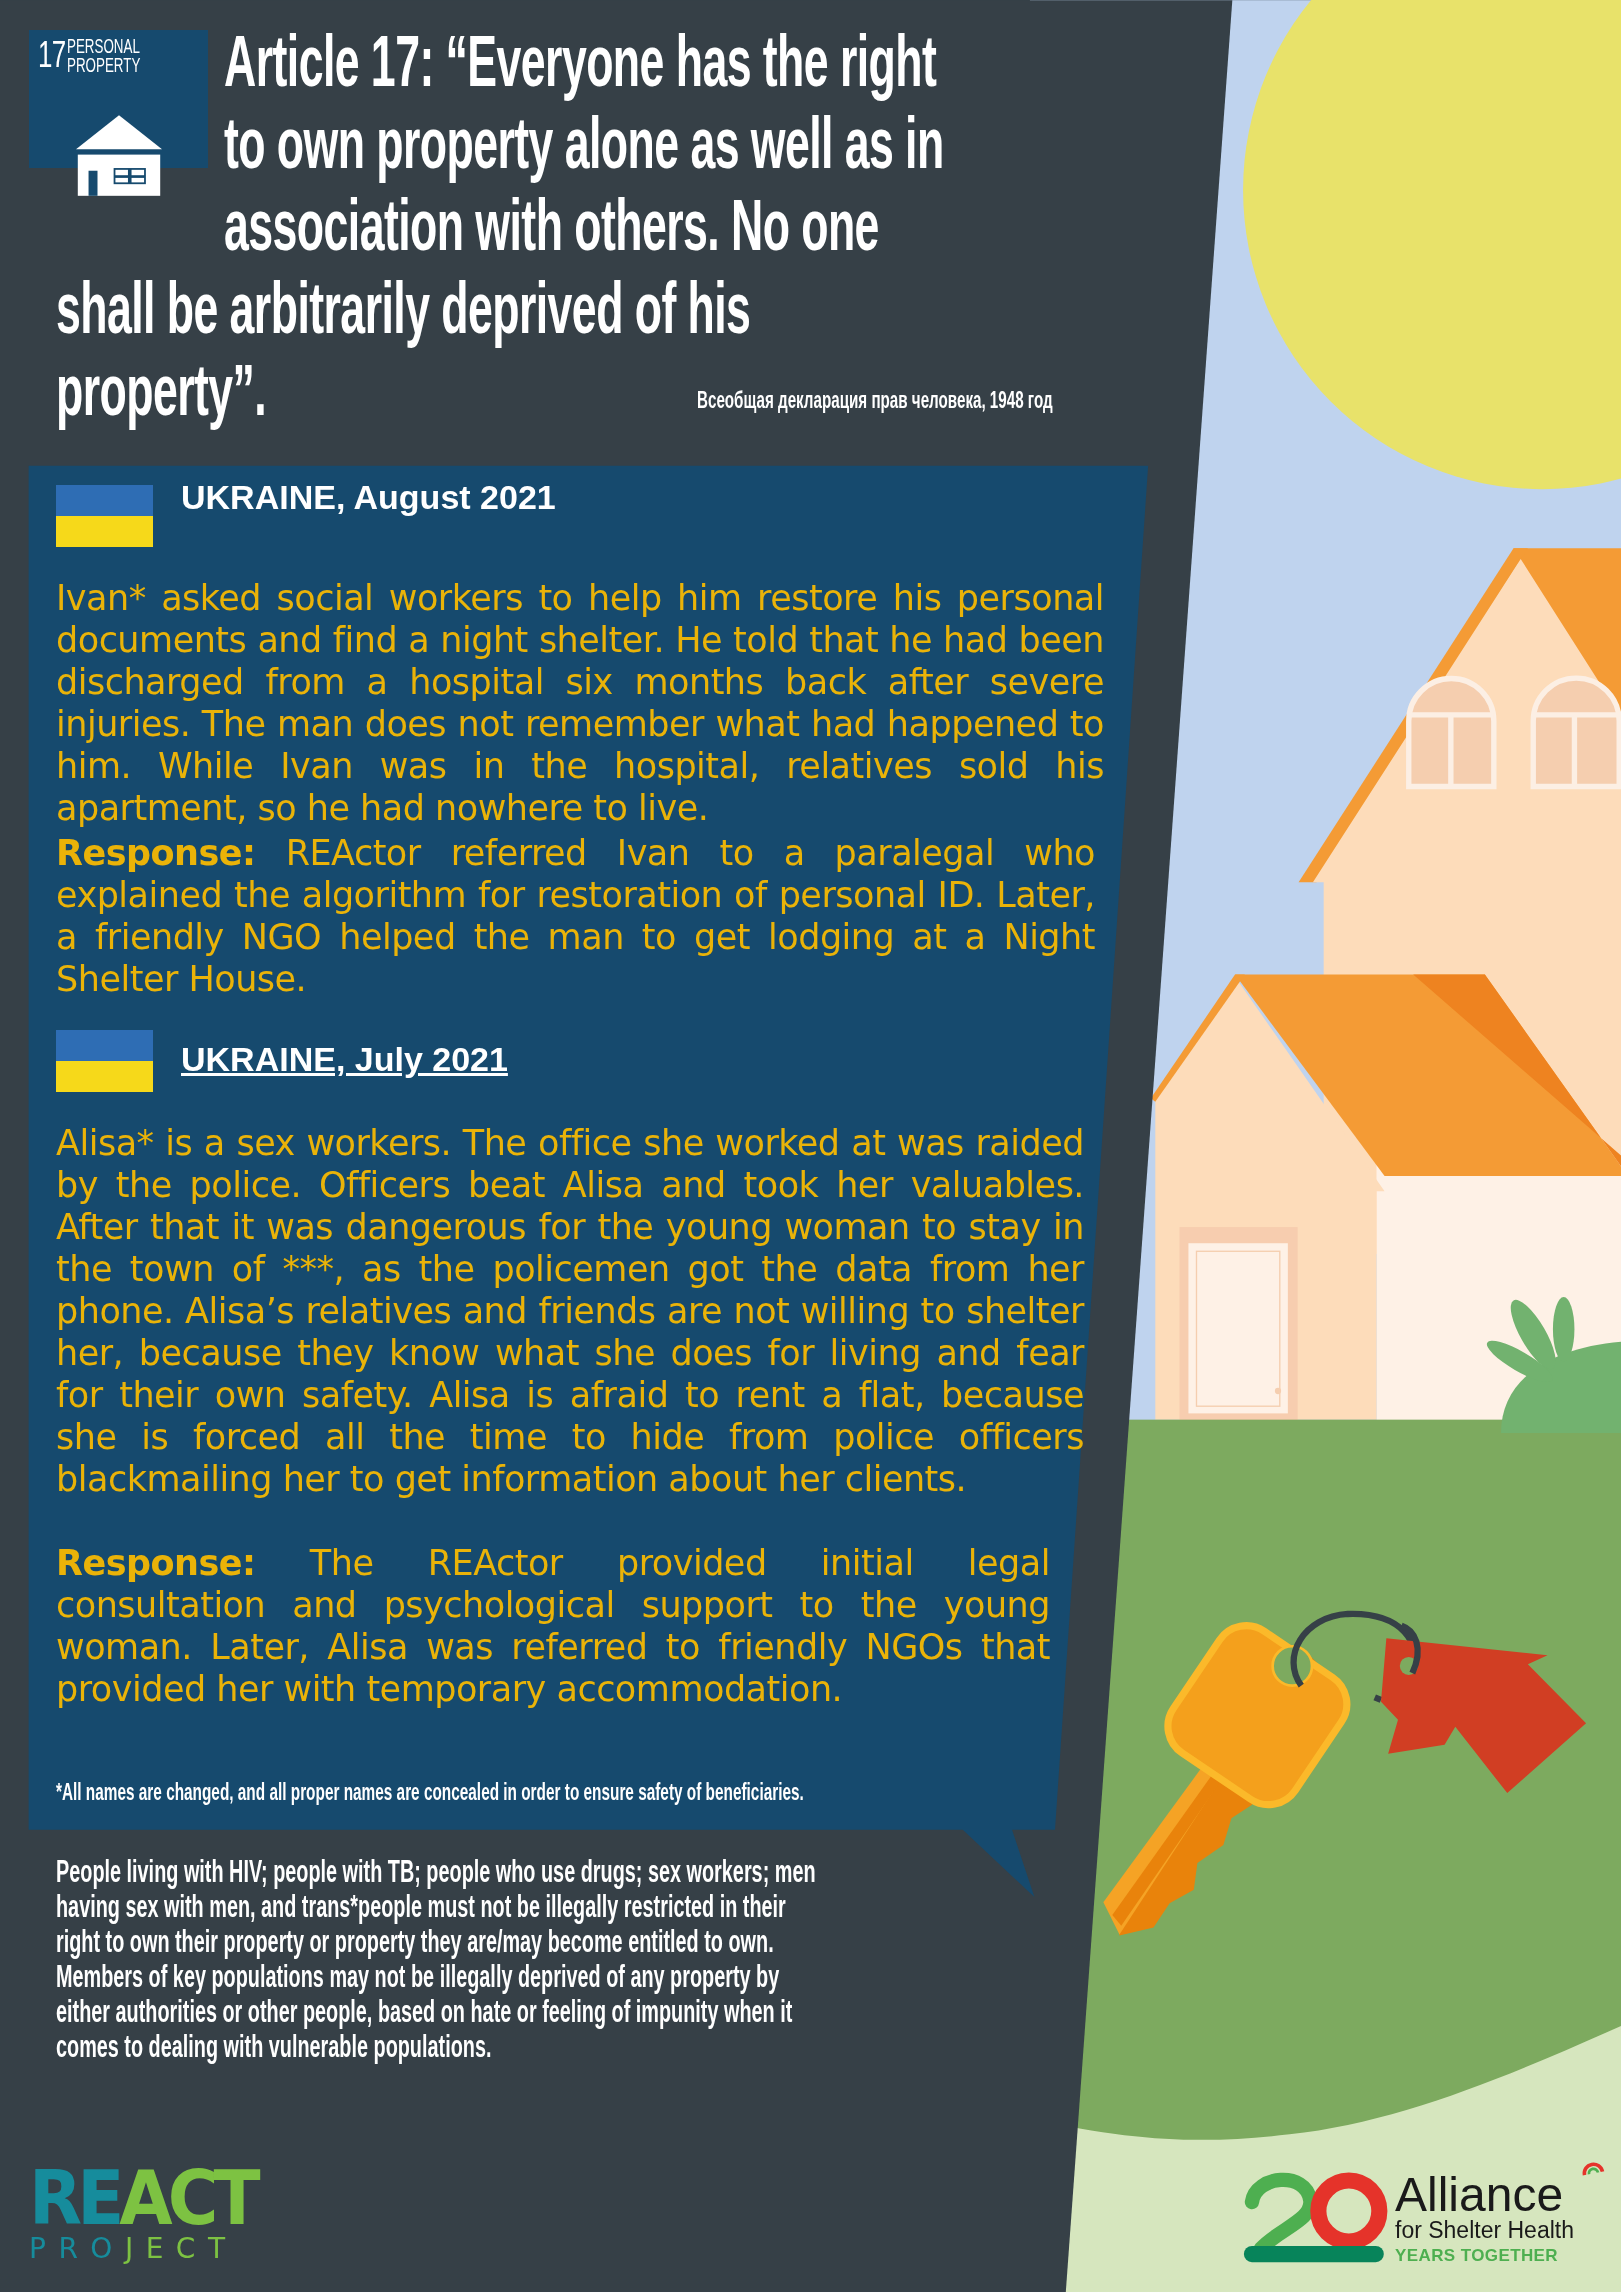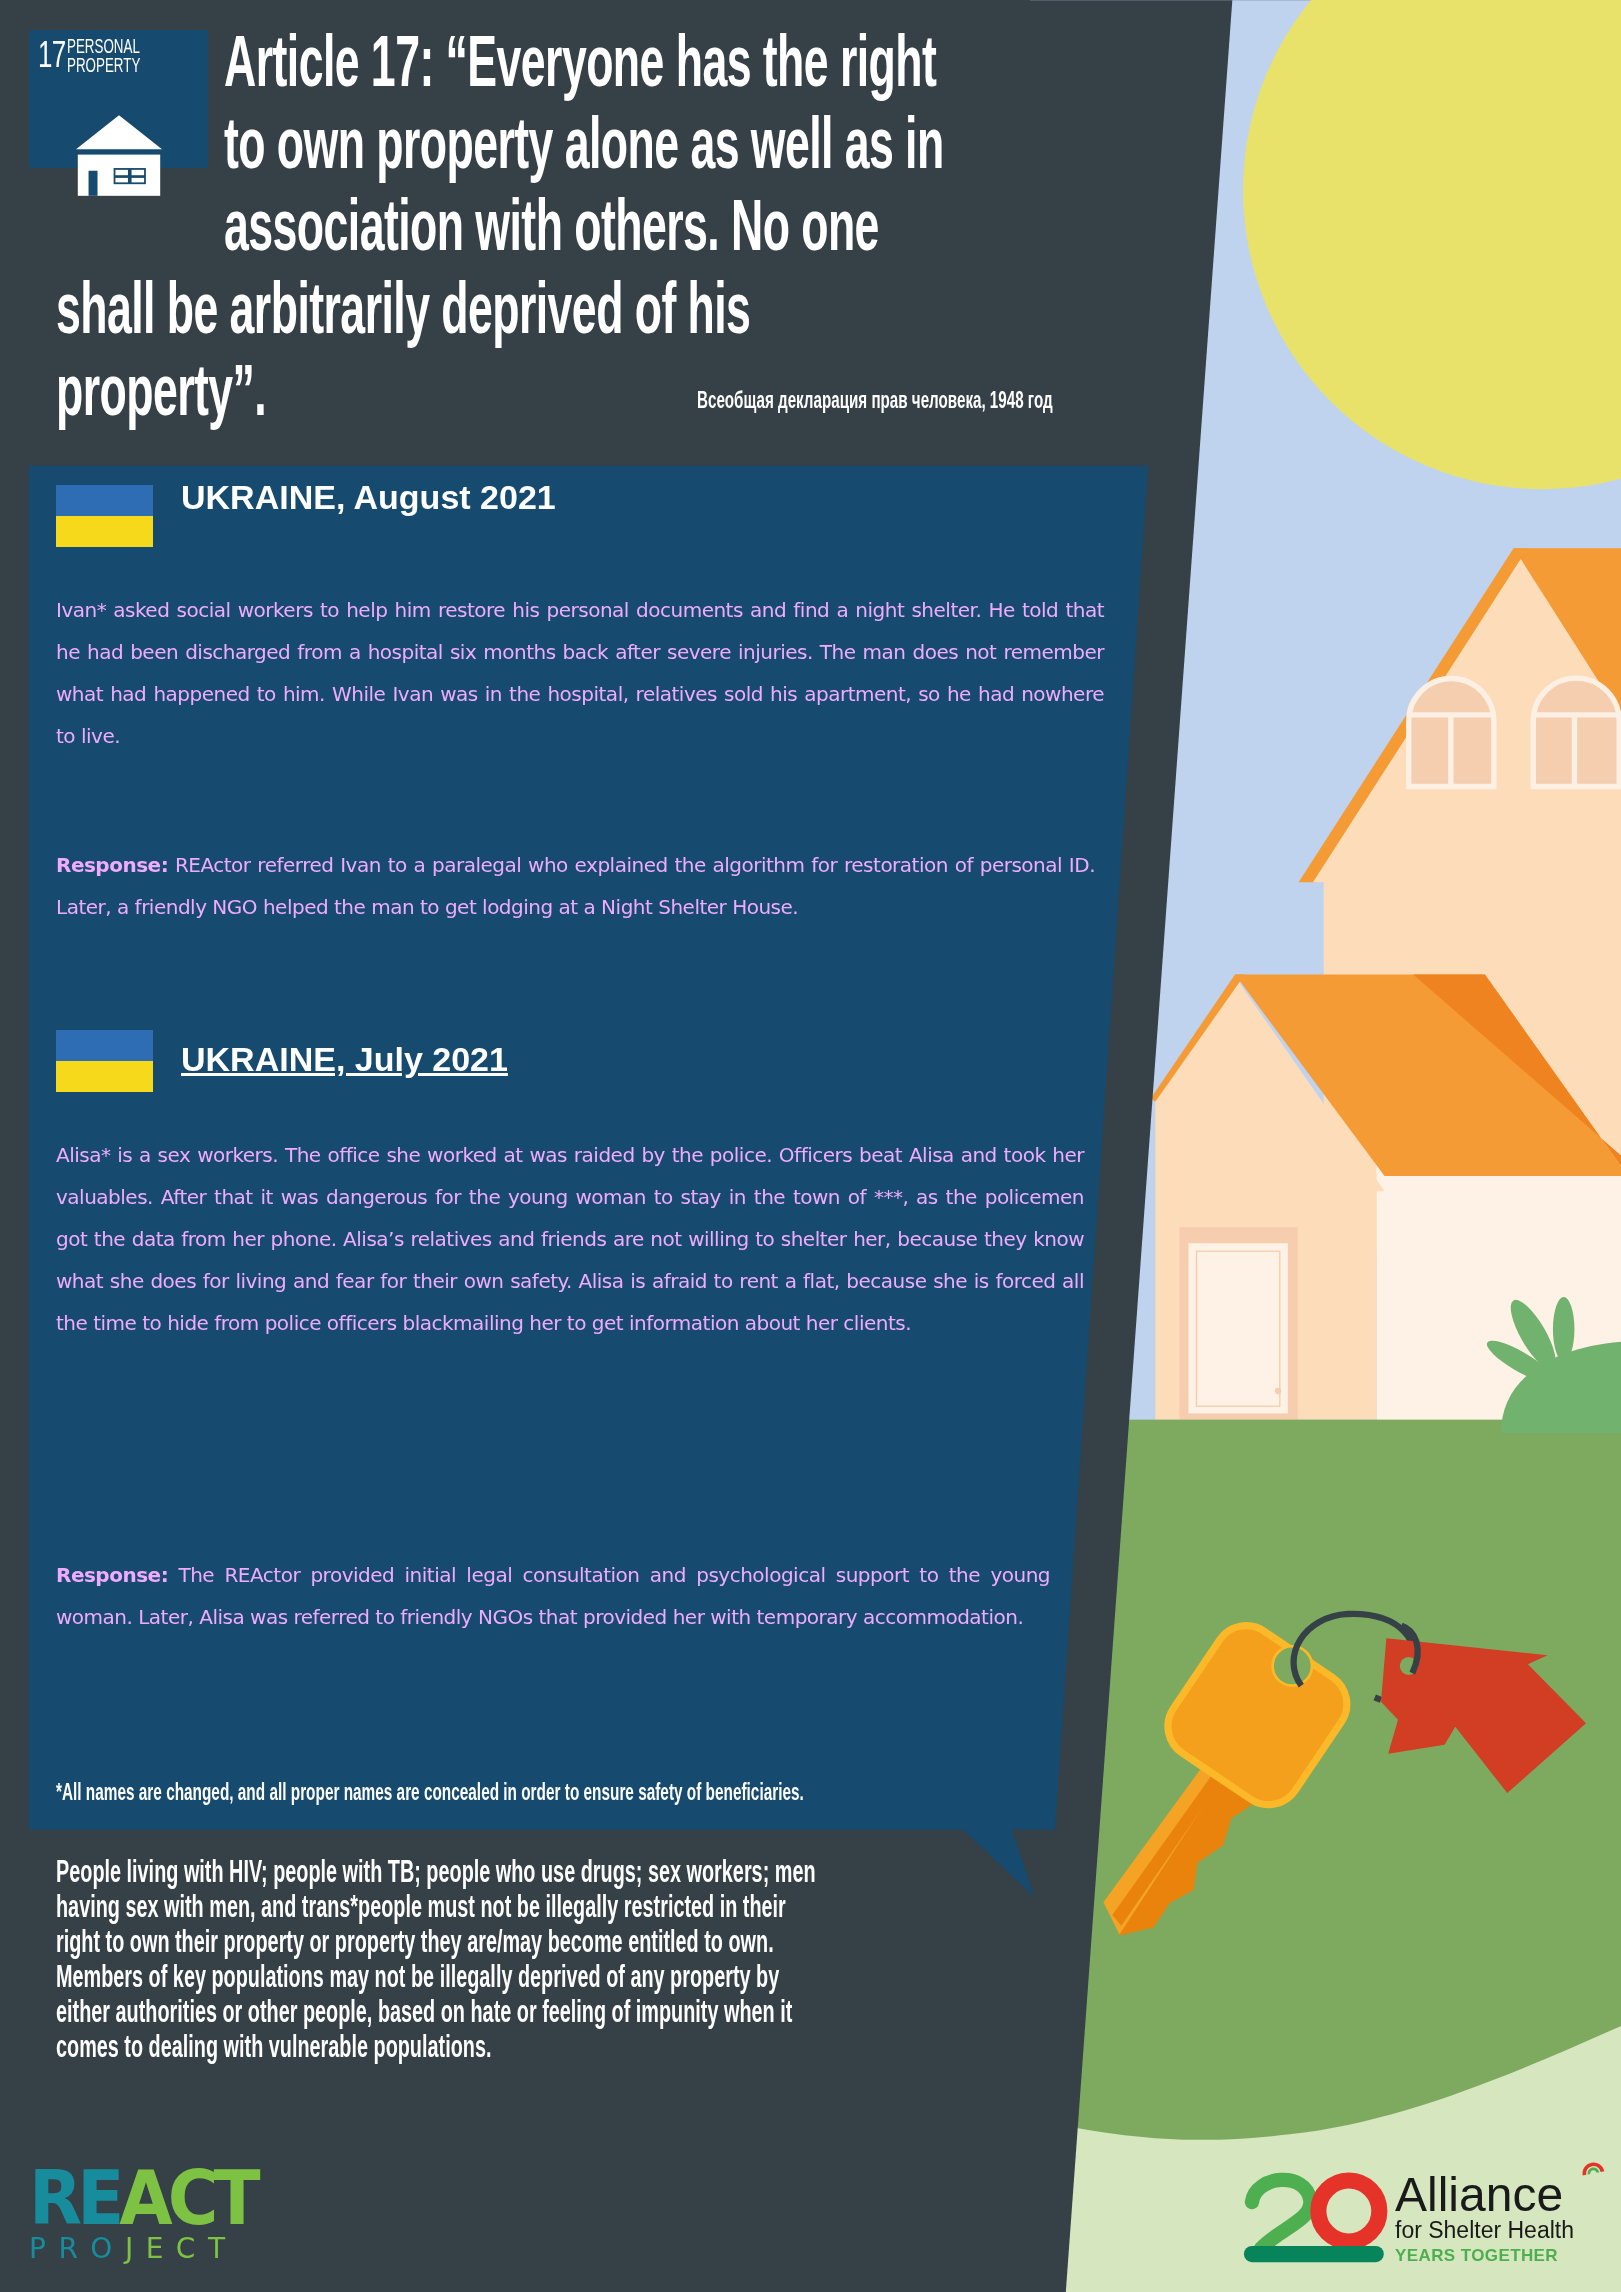--- a/index.html
+++ b/index.html
@@ -12,21 +12,21 @@
   .sdg-label { position: absolute; left: 38px; top: 7.2px; color: #fff; font-size: 19.7px; line-height: 19.7px; transform: scaleX(0.68); transform-origin: left top; white-space: pre; }
   .sdg-house { position: absolute; left: 47px; top: 85px; width: 86px; height: 81px; }
 
   .title { color: #fff; font-weight: bold; font-size: 72px; line-height: 82px; white-space: nowrap; transform: scaleX(0.62); transform-origin: left top; letter-spacing: -0.9px; }
   .citation { left: 697px; top: 387px; color: #fff; font-weight: bold; font-size: 23px; line-height: 27px; white-space: nowrap; transform: scaleX(0.66); transform-origin: left top; }
 
   .flag { width: 97px; height: 62px; }
   .flag .b { height: 50%; background: #2E6DB4; }
   .flag .y { height: 50%; background: #F6D91A; }
   .story-head { color: #fff; font-weight: bold; font-size: 34px; line-height: 41px; white-space: nowrap; }
-  .para { color: #f0abfc; font-family: "DejaVu Sans", sans-serif; font-size: 20px; line-height: 42px; text-align: justify; text-align-last: left; letter-spacing: -0.5px; margin-top: 12px; }
+  .para { color: #eab308; font-family: "DejaVu Sans", sans-serif; font-size: 35px; line-height: 42px; text-align: justify; text-align-last: left; letter-spacing: -0.5px; }
   .para b { font-weight: bold; }
   .footnote { left: 56px; top: 1778px; color: #fff; font-weight: bold; font-size: 24px; line-height: 27px; white-space: nowrap; transform: scaleX(0.64); transform-origin: left top; }
   .statement { left: 56px; top: 1854px; color: #fff; font-weight: bold; font-size: 31px; line-height: 35px; white-space: nowrap; transform: scaleX(0.64); transform-origin: left top; }
 
   .react { left: 29px; top: 2166px; }
   .react-big { font-family: "DejaVu Sans", sans-serif; font-weight: bold; font-size: 75px; line-height: 64px; letter-spacing: -5.4px; transform: scaleX(0.92); transform-origin: left top; white-space: nowrap; }
   .react-small { font-family: "DejaVu Sans", sans-serif; font-size: 28px; line-height: 38px; letter-spacing: 12.5px; white-space: nowrap; }
   .alliance { left: 1243px; top: 2166px; width: 358px; height: 99px; }
   .alliance-name { position: absolute; left: 152px; top: 3.6px; color: #1a1a1a; font-size: 48px; line-height: 50px; white-space: nowrap; }
   .alliance-sub { position: absolute; left: 152px; top: 52px; color: #1a1a1a; font-size: 23px; line-height: 25px; white-space: nowrap; }

